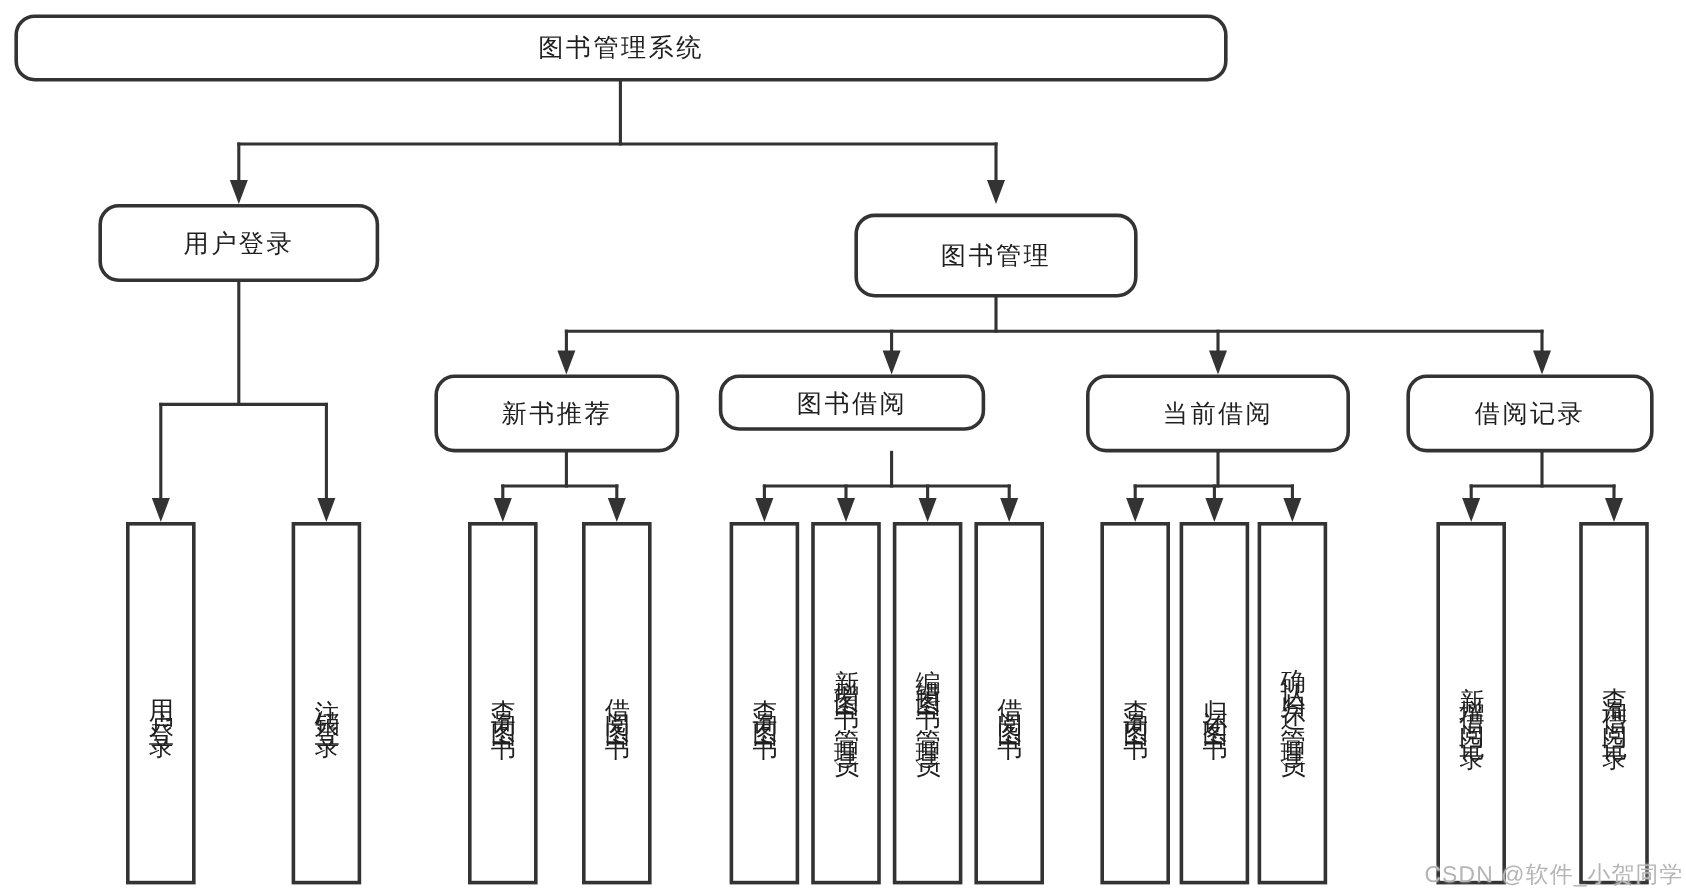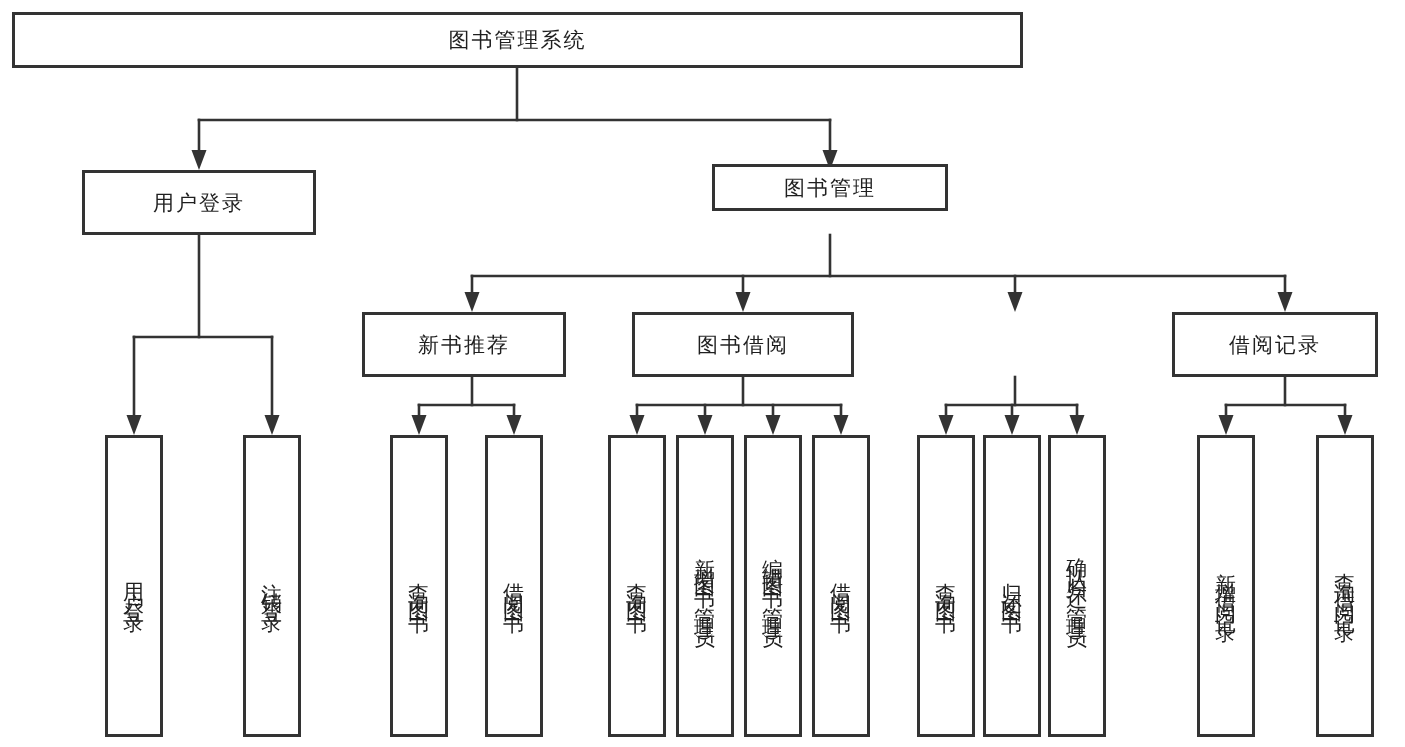--- a/index.html
+++ b/index.html
@@ -13,21 +13,21 @@
   #connectors{position:absolute;left:0;top:0;width:1405px;height:747px;}
   .box{
     position:absolute;
     box-sizing:border-box;
     background:#ffffff;
     border:3px solid var(--line,#333333);
     color:var(--text,#1f1f1f);
     display:flex;align-items:center;justify-content:center;
     text-align:center;
   }
-  .box.h{font-size:21px;letter-spacing:2px;}
+  .box.h{font-size:21px;letter-spacing:2px;border-radius:17px;}
   .box.v{font-size:21px;}
   .box.v .vtext{
     writing-mode:vertical-rl;
     text-orientation:mixed;
     letter-spacing:10px;
     line-height:1;
     white-space:nowrap;
   }
   .watermark{
     position:absolute;
@@ -94,24 +94,25 @@
       <line x1="1226" y1="405" x2="1345" y2="405" stroke="#333333" stroke-width="2.6" stroke-linecap="square"></line>
       <line x1="1226" y1="405" x2="1226" y2="417" stroke="#333333" stroke-width="2.6" stroke-linecap="square"></line>
       <polygon points="1218.5,415 1233.5,415 1226,435" fill="#333333"></polygon>
       <line x1="1345" y1="405" x2="1345" y2="417" stroke="#333333" stroke-width="2.6" stroke-linecap="square"></line>
       <polygon points="1337.5,415 1352.5,415 1345,435" fill="#333333"></polygon>
     </svg>
 
   <div class="box h" style="left:12px;top:12px;width:1011px;height:56px">图书管理系统</div>
 
   <div class="box h" style="left:82px;top:170px;width:234px;height:65px">用户登录</div>
-  <div class="box h" style="left:712px;top:164px;width:236px;height:47px">图书管理</div>
+  <div class="box h" style="left:712px;top:178px;width:236px;height:70px">图书管理</div>
 
   <div class="box h" style="left:362px;top:312px;width:204px;height:65px">新书推荐</div>
-  <div class="box h" style="left:632px;top:312px;width:222px;height:65px">图书借阅</div>
+  <div class="box h" style="left:599px;top:312px;width:222px;height:47px">图书借阅</div>
+  <div class="box h" style="left:905px;top:312px;width:220px;height:65px">当前借阅</div>
   <div class="box h" style="left:1172px;top:312px;width:206px;height:65px">借阅记录</div>
 
   <div class="box v" style="left:105px;top:435px;width:58px;height:302px">
     <span class="vtext">用户登录</span>
   </div>
   <div class="box v" style="left:243px;top:435px;width:58px;height:302px">
     <span class="vtext">注销登录</span>
   </div>
 
   <div class="box v" style="left:390px;top:435px;width:58px;height:302px">
@@ -144,13 +145,14 @@
     <span class="vtext">确认归还（管理员）</span>
   </div>
 
   <div class="box v" style="left:1197px;top:435px;width:58px;height:302px">
     <span class="vtext">新增借阅记录</span>
   </div>
   <div class="box v" style="left:1316px;top:435px;width:58px;height:302px">
     <span class="vtext">查询借阅记录</span>
   </div>
 
+  <div class="watermark" style="left:1187px;top:716px">CSDN @软件_小贺同学</div>
 </div>
 
 </body></html>

